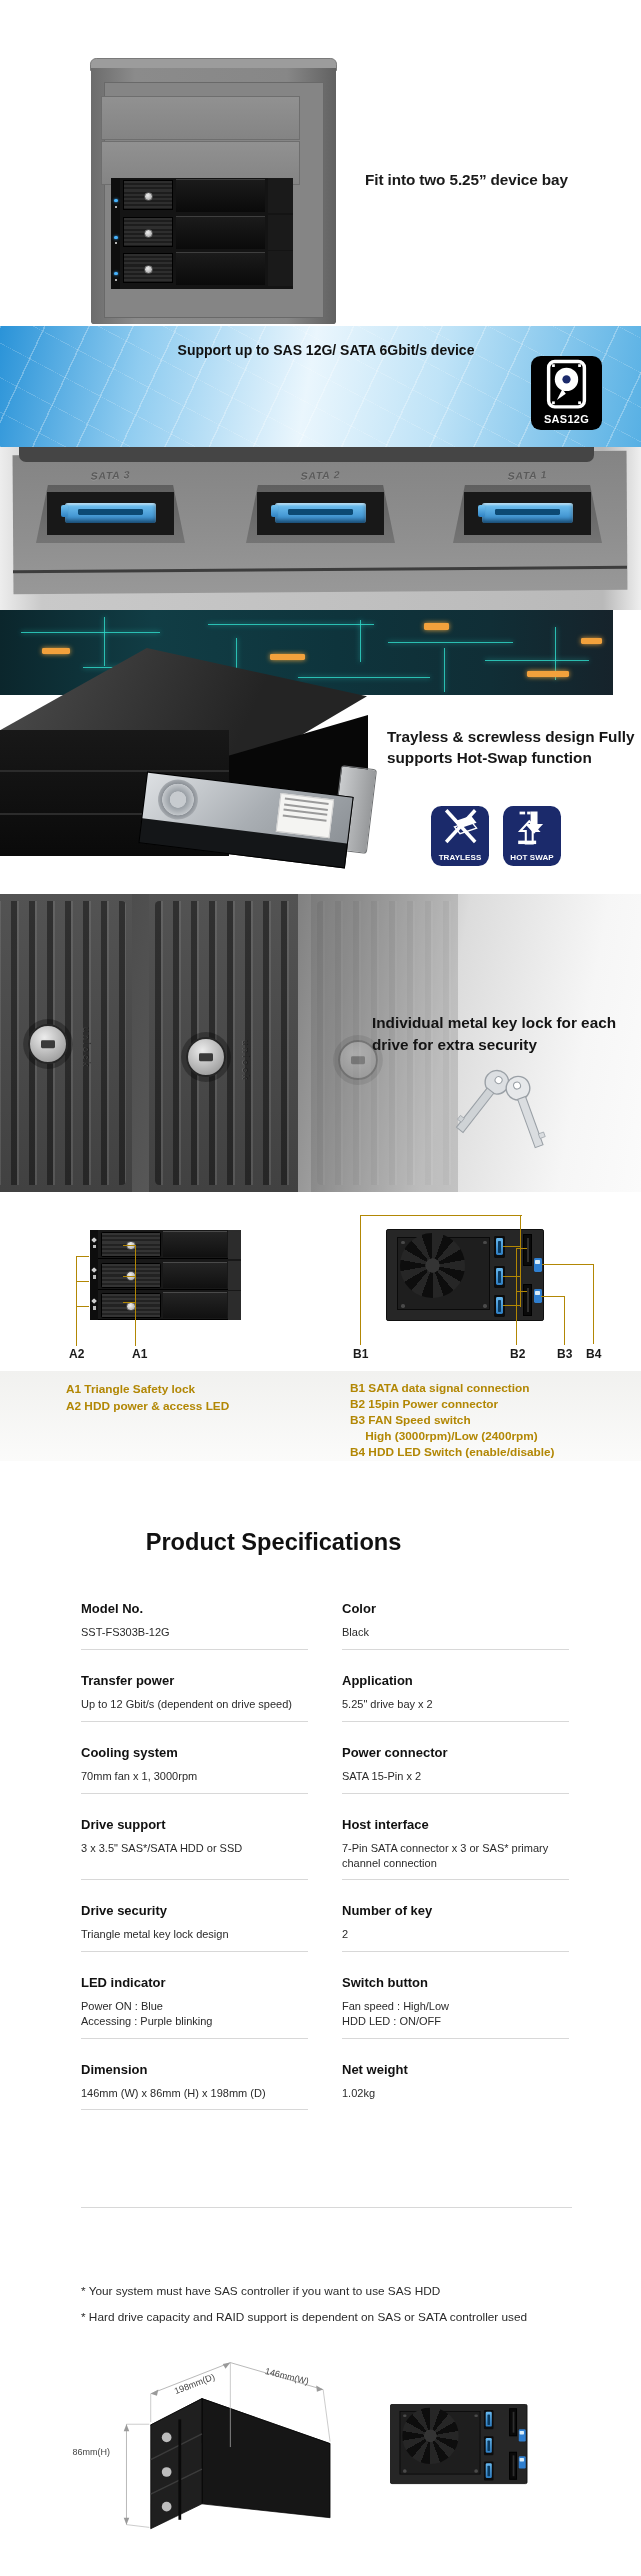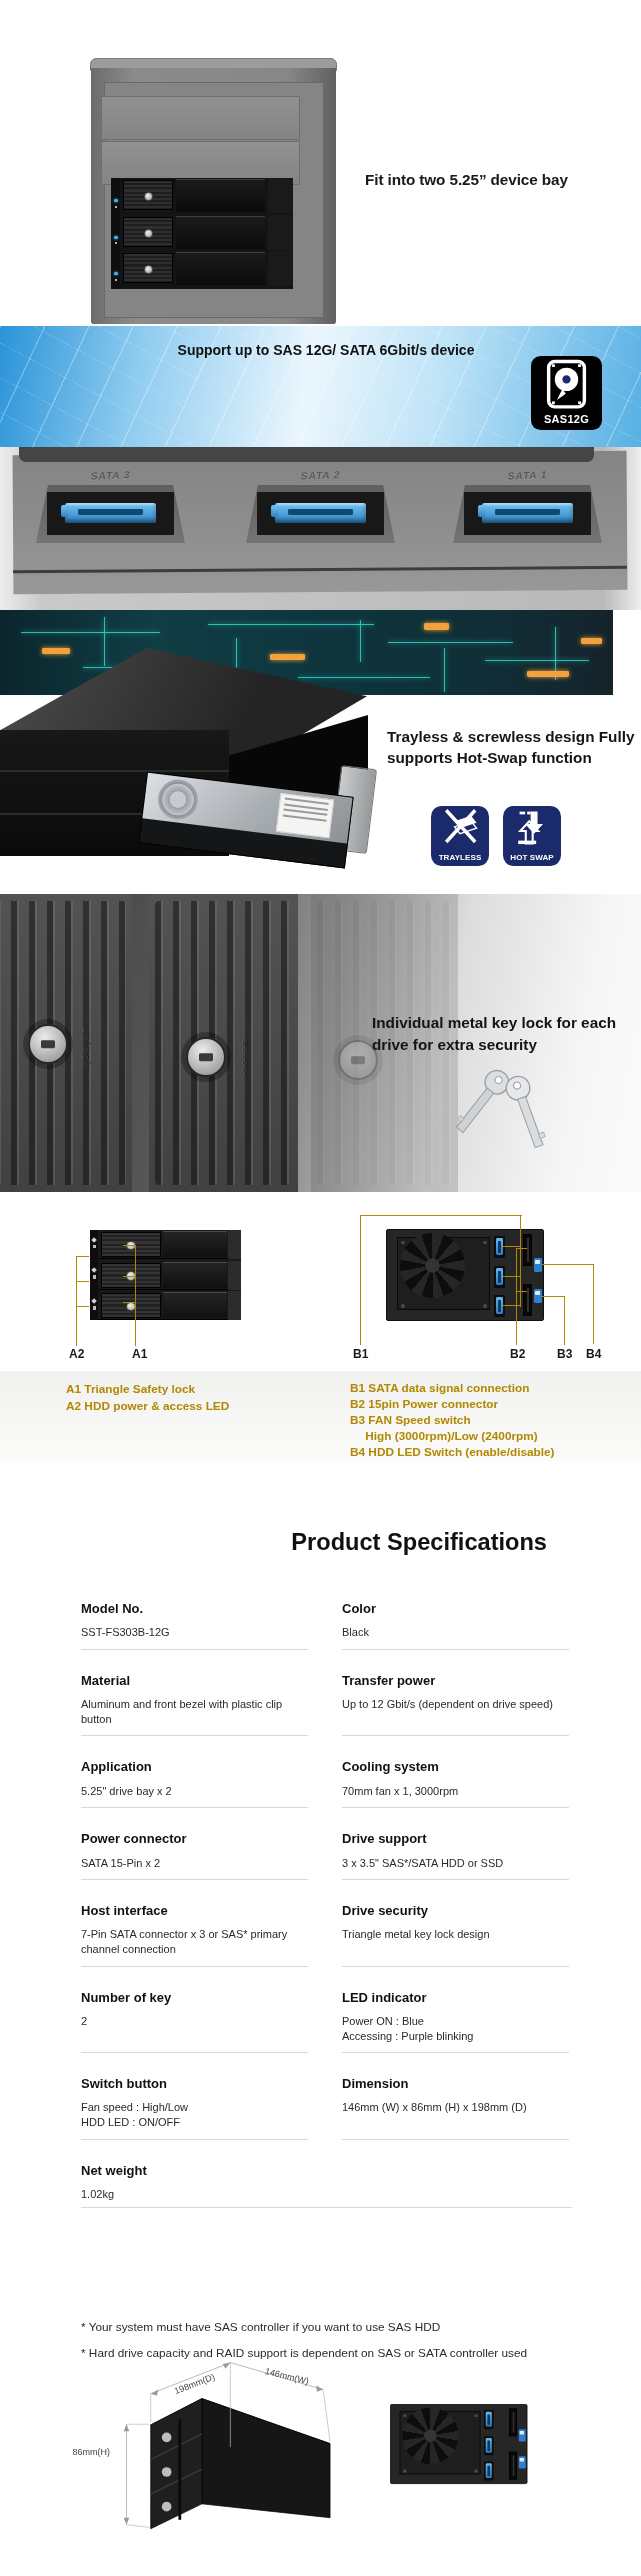--- a/index.html
+++ b/index.html
@@ -110,28 +110,28 @@
 
   .gold-line { position:absolute; background:#b28704; }
   .diag-label { position:absolute; font-size:12px; font-weight:bold; color:#1a1a1a; }
 
   .legendbox { position:absolute; left:0; top:1371px; width:641px; height:90px; background:linear-gradient(180deg,#f1f1ef,#fbfbfa); }
   .legend-a { position:absolute; left:66px; top:1381px; font-size:11.8px; font-weight:bold; color:#b28704; line-height:17.3px; }
   .legend-b { position:absolute; left:350px; top:1380px; font-size:11.8px; font-weight:bold; color:#b28704; line-height:16px; }
   .legend-indent { padding-left:15.3px; }
 
   
-  .spec-title { position:absolute; left:0; top:1529px; width:547px; text-align:right; font-size:23.6px; font-weight:bold; color:#111; }
+  .spec-title { position:absolute; left:0; top:1529px; width:547px; text-align:center; font-size:23.6px; font-weight:bold; color:#111; }
   .specgrid { position:absolute; left:81px; top:1601px; width:489px; display:grid; grid-template-columns:227px 227px; column-gap:34px; row-gap:23px; }
   .spec-cell { border-bottom:0.7px solid #d8d8d8; padding-bottom:9px; }
   .spec-cell.nb { border-bottom:none; }
   .spec-h { font-size:13px; font-weight:bold; color:#111; line-height:15.3px; margin-bottom:9px; }
   .spec-v { font-size:11px; color:#2a2a2a; line-height:14.6px; }
   .final-divider { position:absolute; left:81px; top:2207px; width:491px; height:0.7px; background:#d8d8d8; }
-  .footnotes { position:absolute; left:81px; top:2278px; font-size:11.8px; color:#2b2b2b; line-height:26px;margin-top:36px; }
+  .footnotes { position:absolute; left:81px; top:2278px; font-size:11.8px; color:#2b2b2b; line-height:26px; }
 
   
   .iso-wrap { position:absolute; left:69px; top:2350px; width:277px; height:208px; }
   .rear2 { position:absolute; left:390px; top:2404px; transform:scale(.87); transform-origin:top left; }
   .dim-label { font-size:13px; fill:#444; font-family:"Liberation Sans",sans-serif; }
 </style>
 </head>
 <body>
 
 <div id="page">
@@ -407,24 +407,20 @@
     <div class="spec-cell">
         <div class="spec-h">Model No.</div>
         <div class="spec-v">SST-FS303B-12G</div>
       </div>
     <div class="spec-cell">
         <div class="spec-h">Color</div>
         <div class="spec-v">Black</div>
       </div>
 
     <div class="spec-cell">
-        <div class="spec-h">Material</div>
-        <div class="spec-v">Aluminum and front bezel with plastic clip button</div>
-      </div>
-    <div class="spec-cell">
         <div class="spec-h">Transfer power</div>
         <div class="spec-v">Up to 12 Gbit/s (dependent on drive speed)</div>
       </div>
 
     <div class="spec-cell">
         <div class="spec-h">Application</div>
         <div class="spec-v">5.25" drive bay x 2</div>
       </div>
     <div class="spec-cell">
         <div class="spec-h">Cooling system</div>

